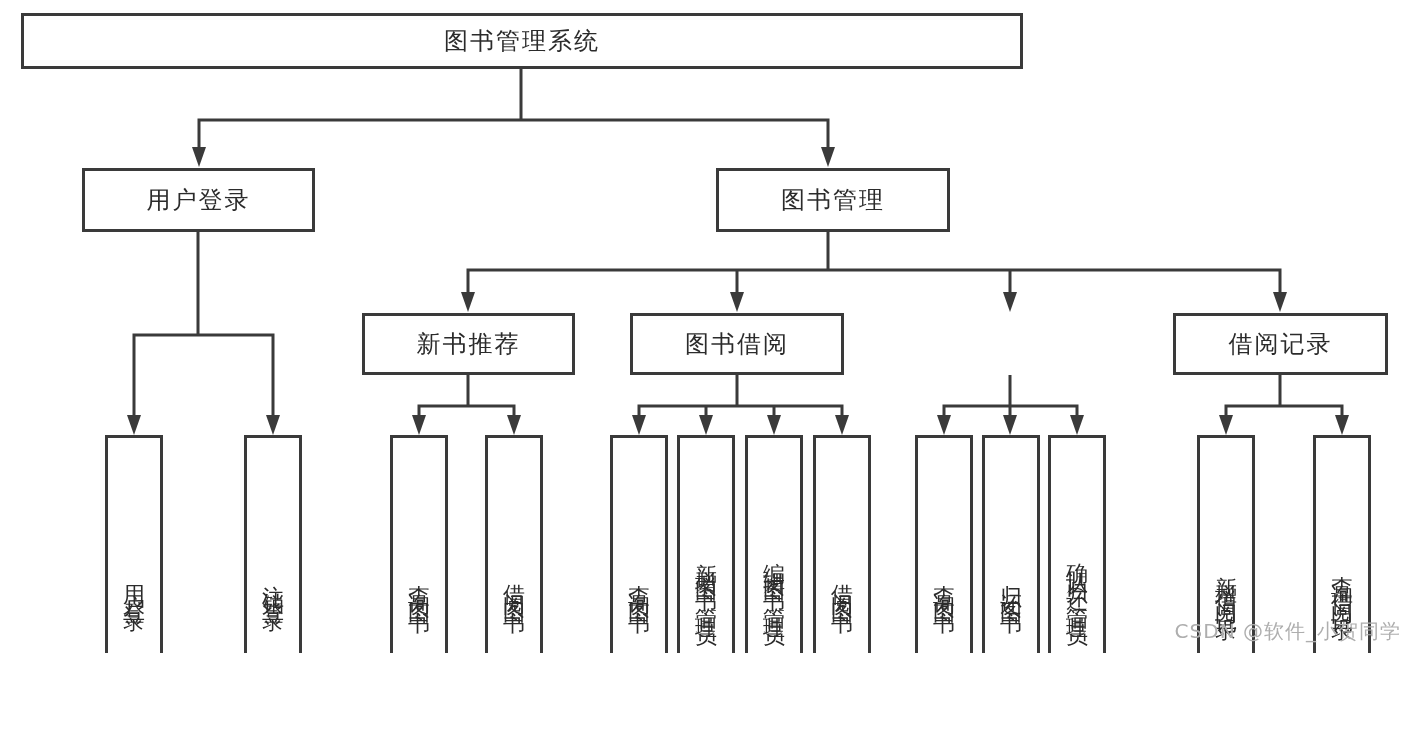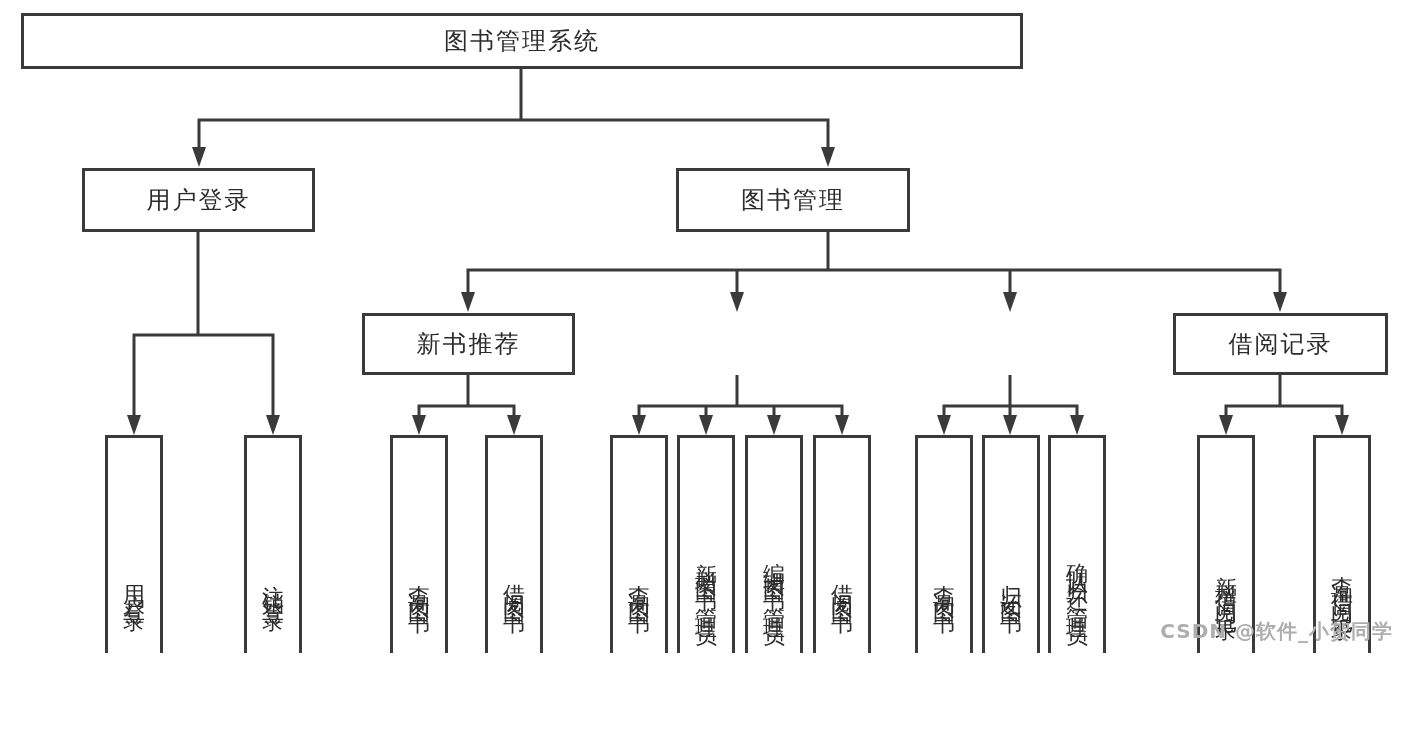--- a/index.html
+++ b/index.html
@@ -35,27 +35,26 @@
     width: 58px;
     height: 300px;
     writing-mode: vertical-rl;
     text-orientation: mixed;
     font-size: 22px;
     letter-spacing: 9px;
     white-space: normal;
   }
   .watermark {
     position: absolute;
-    right: 12px;
+    right: 4px;
     bottom: 8px;
     font-size: 20px;
     letter-spacing: 1px;
     color: #aeaeae;
     z-index: 5;
-    font-weight: bold;
   }
 </style>
 </head>
 <body>
 
 <div class="canvas">
 
   <svg class="connectors" width="1405" height="747" viewBox="0 0 1405 747" aria-hidden="true">
     <g stroke="#3a3a3a" stroke-width="3" fill="none">
 
@@ -95,23 +94,24 @@
       <polygon points="1003,415 1017,415 1010,435"></polygon>
       <polygon points="1070,415 1084,415 1077,435"></polygon>
       <polygon points="1219,415 1233,415 1226,435"></polygon>
       <polygon points="1335,415 1349,415 1342,435"></polygon>
     </g>
   </svg>
 
   <div class="node hnode" style="left:21px; top:13px; width:1002px; height:56px;">图书管理系统</div>
 
   <div class="node hnode" style="left:82px; top:168px; width:233px; height:64px;">用户登录</div>
-  <div class="node hnode" style="left:676px; top:168px; width:234px; height:64px;">图书管理</div>
+  <div class="node hnode" style="left:716px; top:168px; width:234px; height:64px;">图书管理</div>
 
   <div class="node hnode" style="left:362px; top:313px; width:213px; height:62px;text-align:center;">新书推荐</div>
+  <div class="node hnode" style="left:630px; top:313px; width:214px; height:62px;">图书借阅</div>
   <div class="node hnode" style="left:1173px; top:313px; width:215px; height:62px;">借阅记录</div>
 
   <div class="node vnode" style="left:105px;">用户登录</div>
   <div class="node vnode" style="left:244px;">注销登录</div>
   <div class="node vnode" style="left:390px;">查询图书</div>
   <div class="node vnode" style="left:485px;">借阅图书</div>
   <div class="node vnode" style="left:610px;">查询图书</div>
   <div class="node vnode" style="left:677px;">新增图书（管理员）</div>
   <div class="node vnode" style="left:745px;">编辑图书（管理员）</div>
   <div class="node vnode" style="left:813px;">借阅图书</div>

